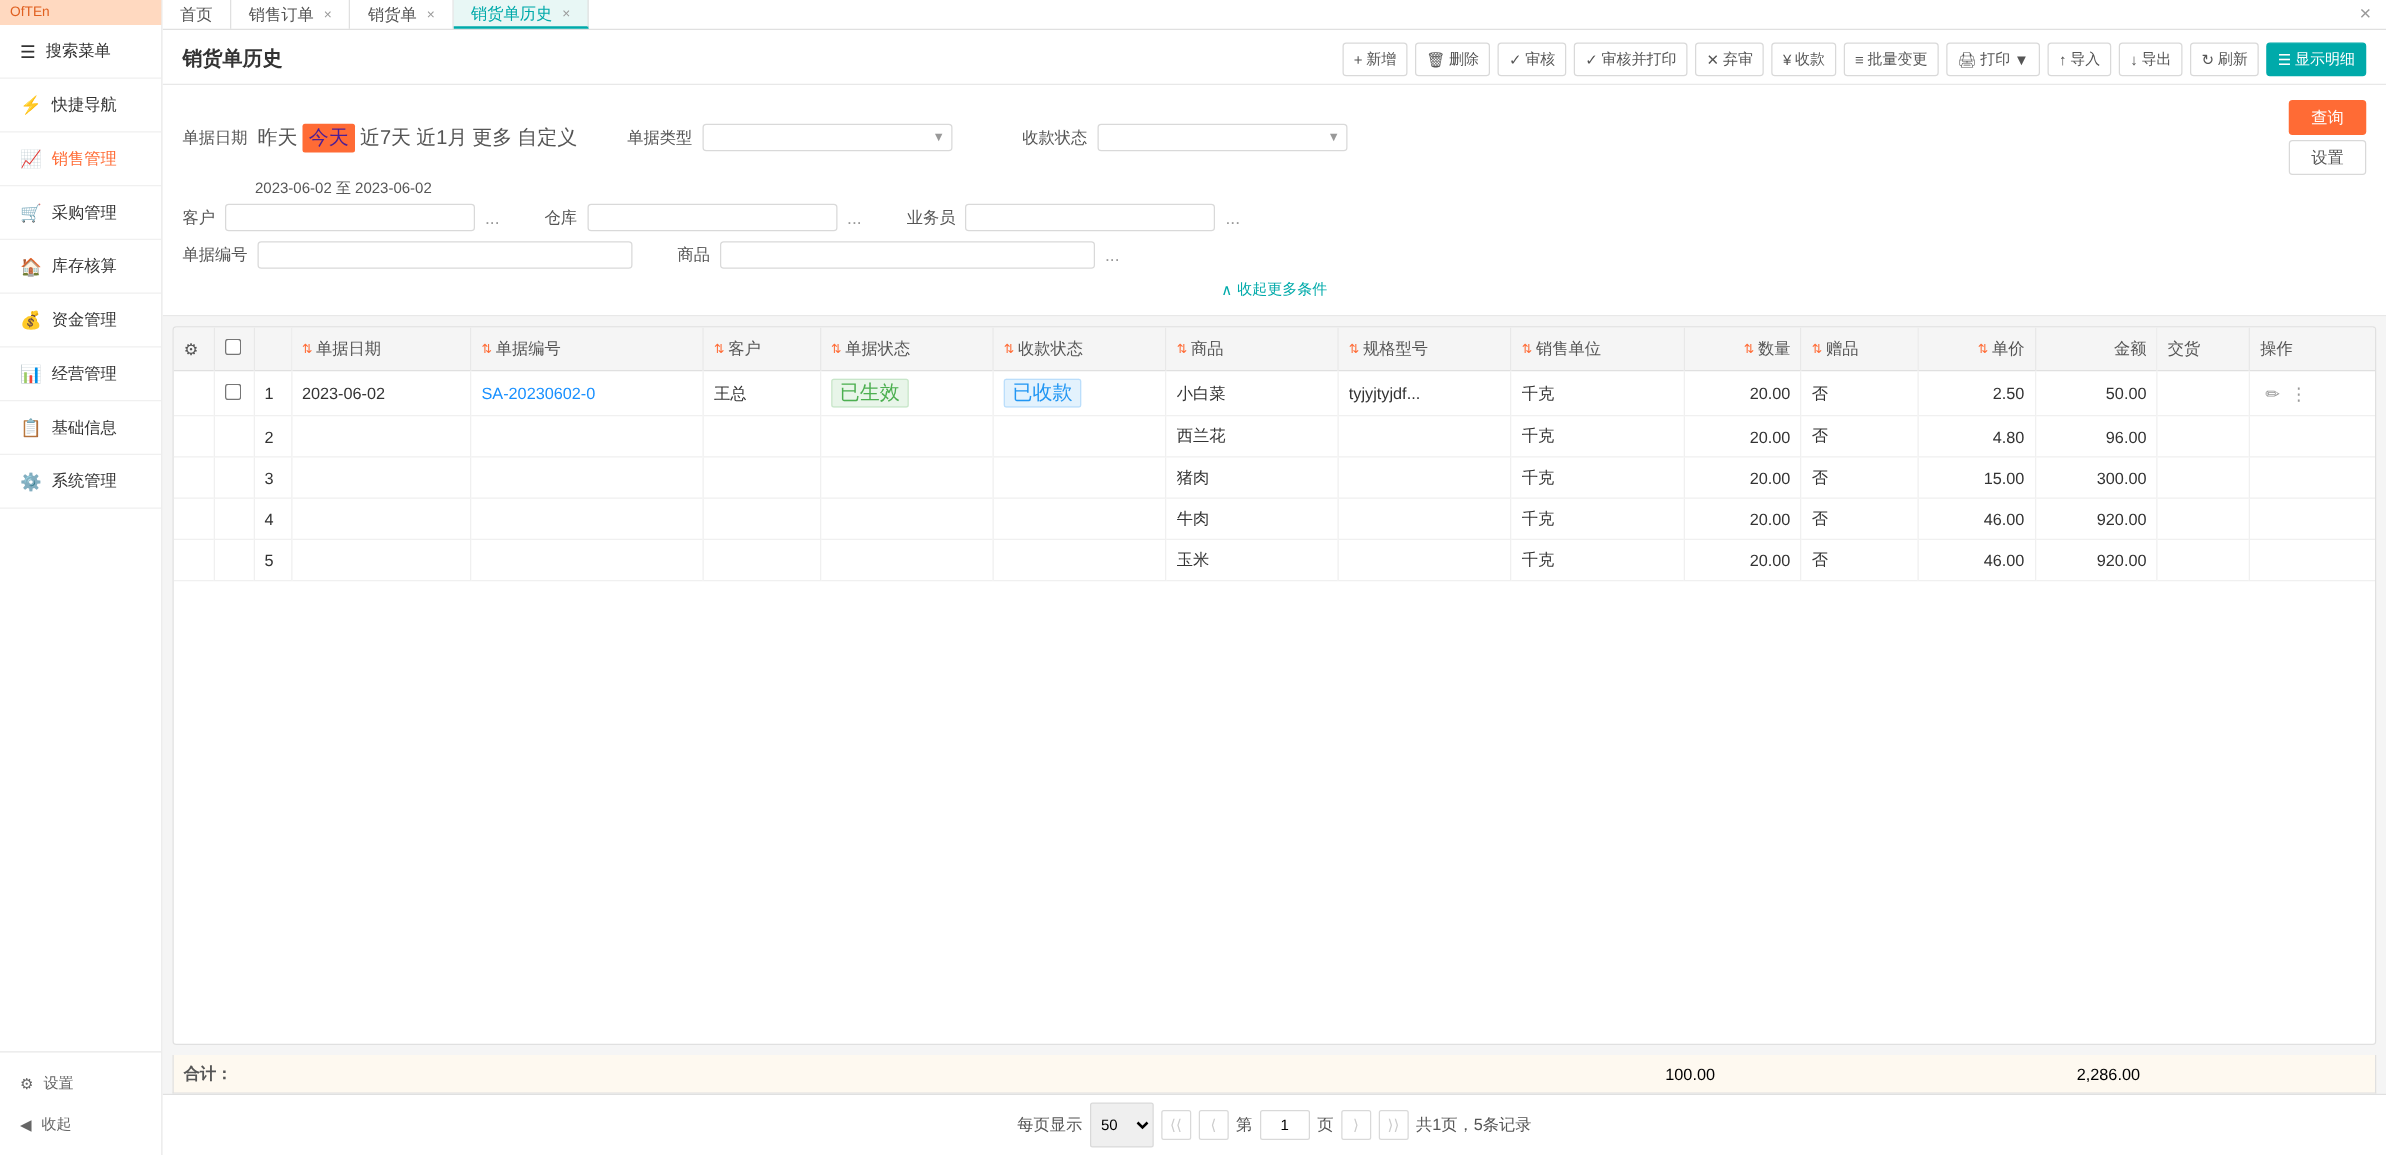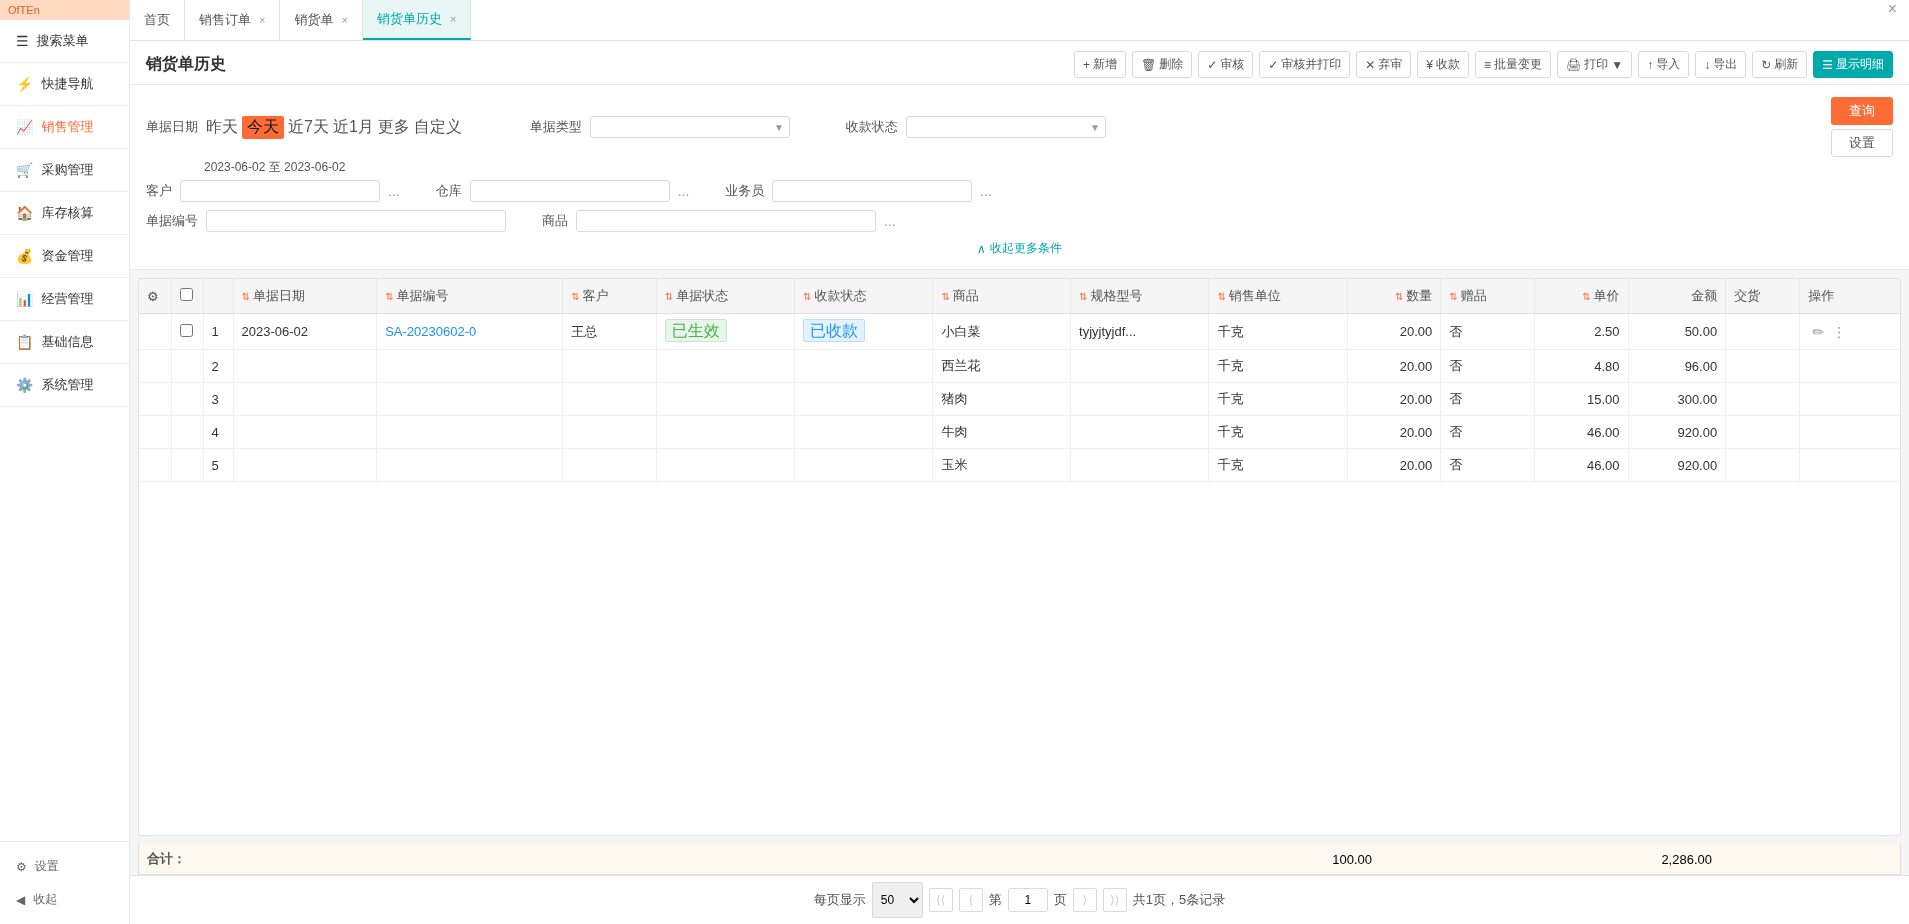--- a/index.html
+++ b/index.html
@@ -45,23 +45,24 @@
     .main {
       flex: 1;
       display: flex;
       flex-direction: column;
       overflow: hidden;
     }
 
     
     .tab-bar {
       display: flex;
+      align-items: center;
       background: #fff;
       border-bottom: 1px solid #e0e0e0;
-      height: 41px;
+      height: 24px;
       flex-shrink: 0;
       gap: 24px;
     }
     .tab {
       display: flex;
       align-items: center;
       gap: 6px;
       padding: 0 14px;
       height: 100%;
       cursor: pointer;
@@ -172,21 +173,21 @@
       align-items: center;
       gap: 4px;
       font-size: 16px;
     }
     .date-link {
       cursor: pointer;
       color: #555;
     }
     .date-link.active {
       background: #ff6b35;
-      color: #0f172a;
+      color: #4c1d95;
       padding: 1px 5px;
       border-radius: 2px;
     }
     .date-range {
       font-size: 12px;
       color: #555;
       margin-top: 2px;
     }
     .filter-select {
       border: 1px solid #d9d9d9;
@@ -535,21 +536,21 @@
           <div class="date-links" id="date-links-container">
               <span class="date-link">昨天</span>
               <span class="date-link active">今天</span>
               <span class="date-link">近7天</span>
               <span class="date-link">近1月</span>
               <span class="date-link">更多</span>
               <span class="date-link">自定义</span>
             </div>
         </div>
 
-        <div class="filter-group" style="margin-left:52px;">
+        <div class="filter-group" style="margin-left:24px;">
           <span class="filter-label">单据类型</span>
           <div class="filter-dropdown-wrapper">
             <input class="filter-select" type="text" style="width: 200px; padding-right: 20px;">
             <span class="filter-dropdown-arrow">▼</span>
           </div>
         </div>
 
         <div class="filter-group" style="margin-left:40px;">
           <span class="filter-label">收款状态</span>
           <div class="filter-dropdown-wrapper">

